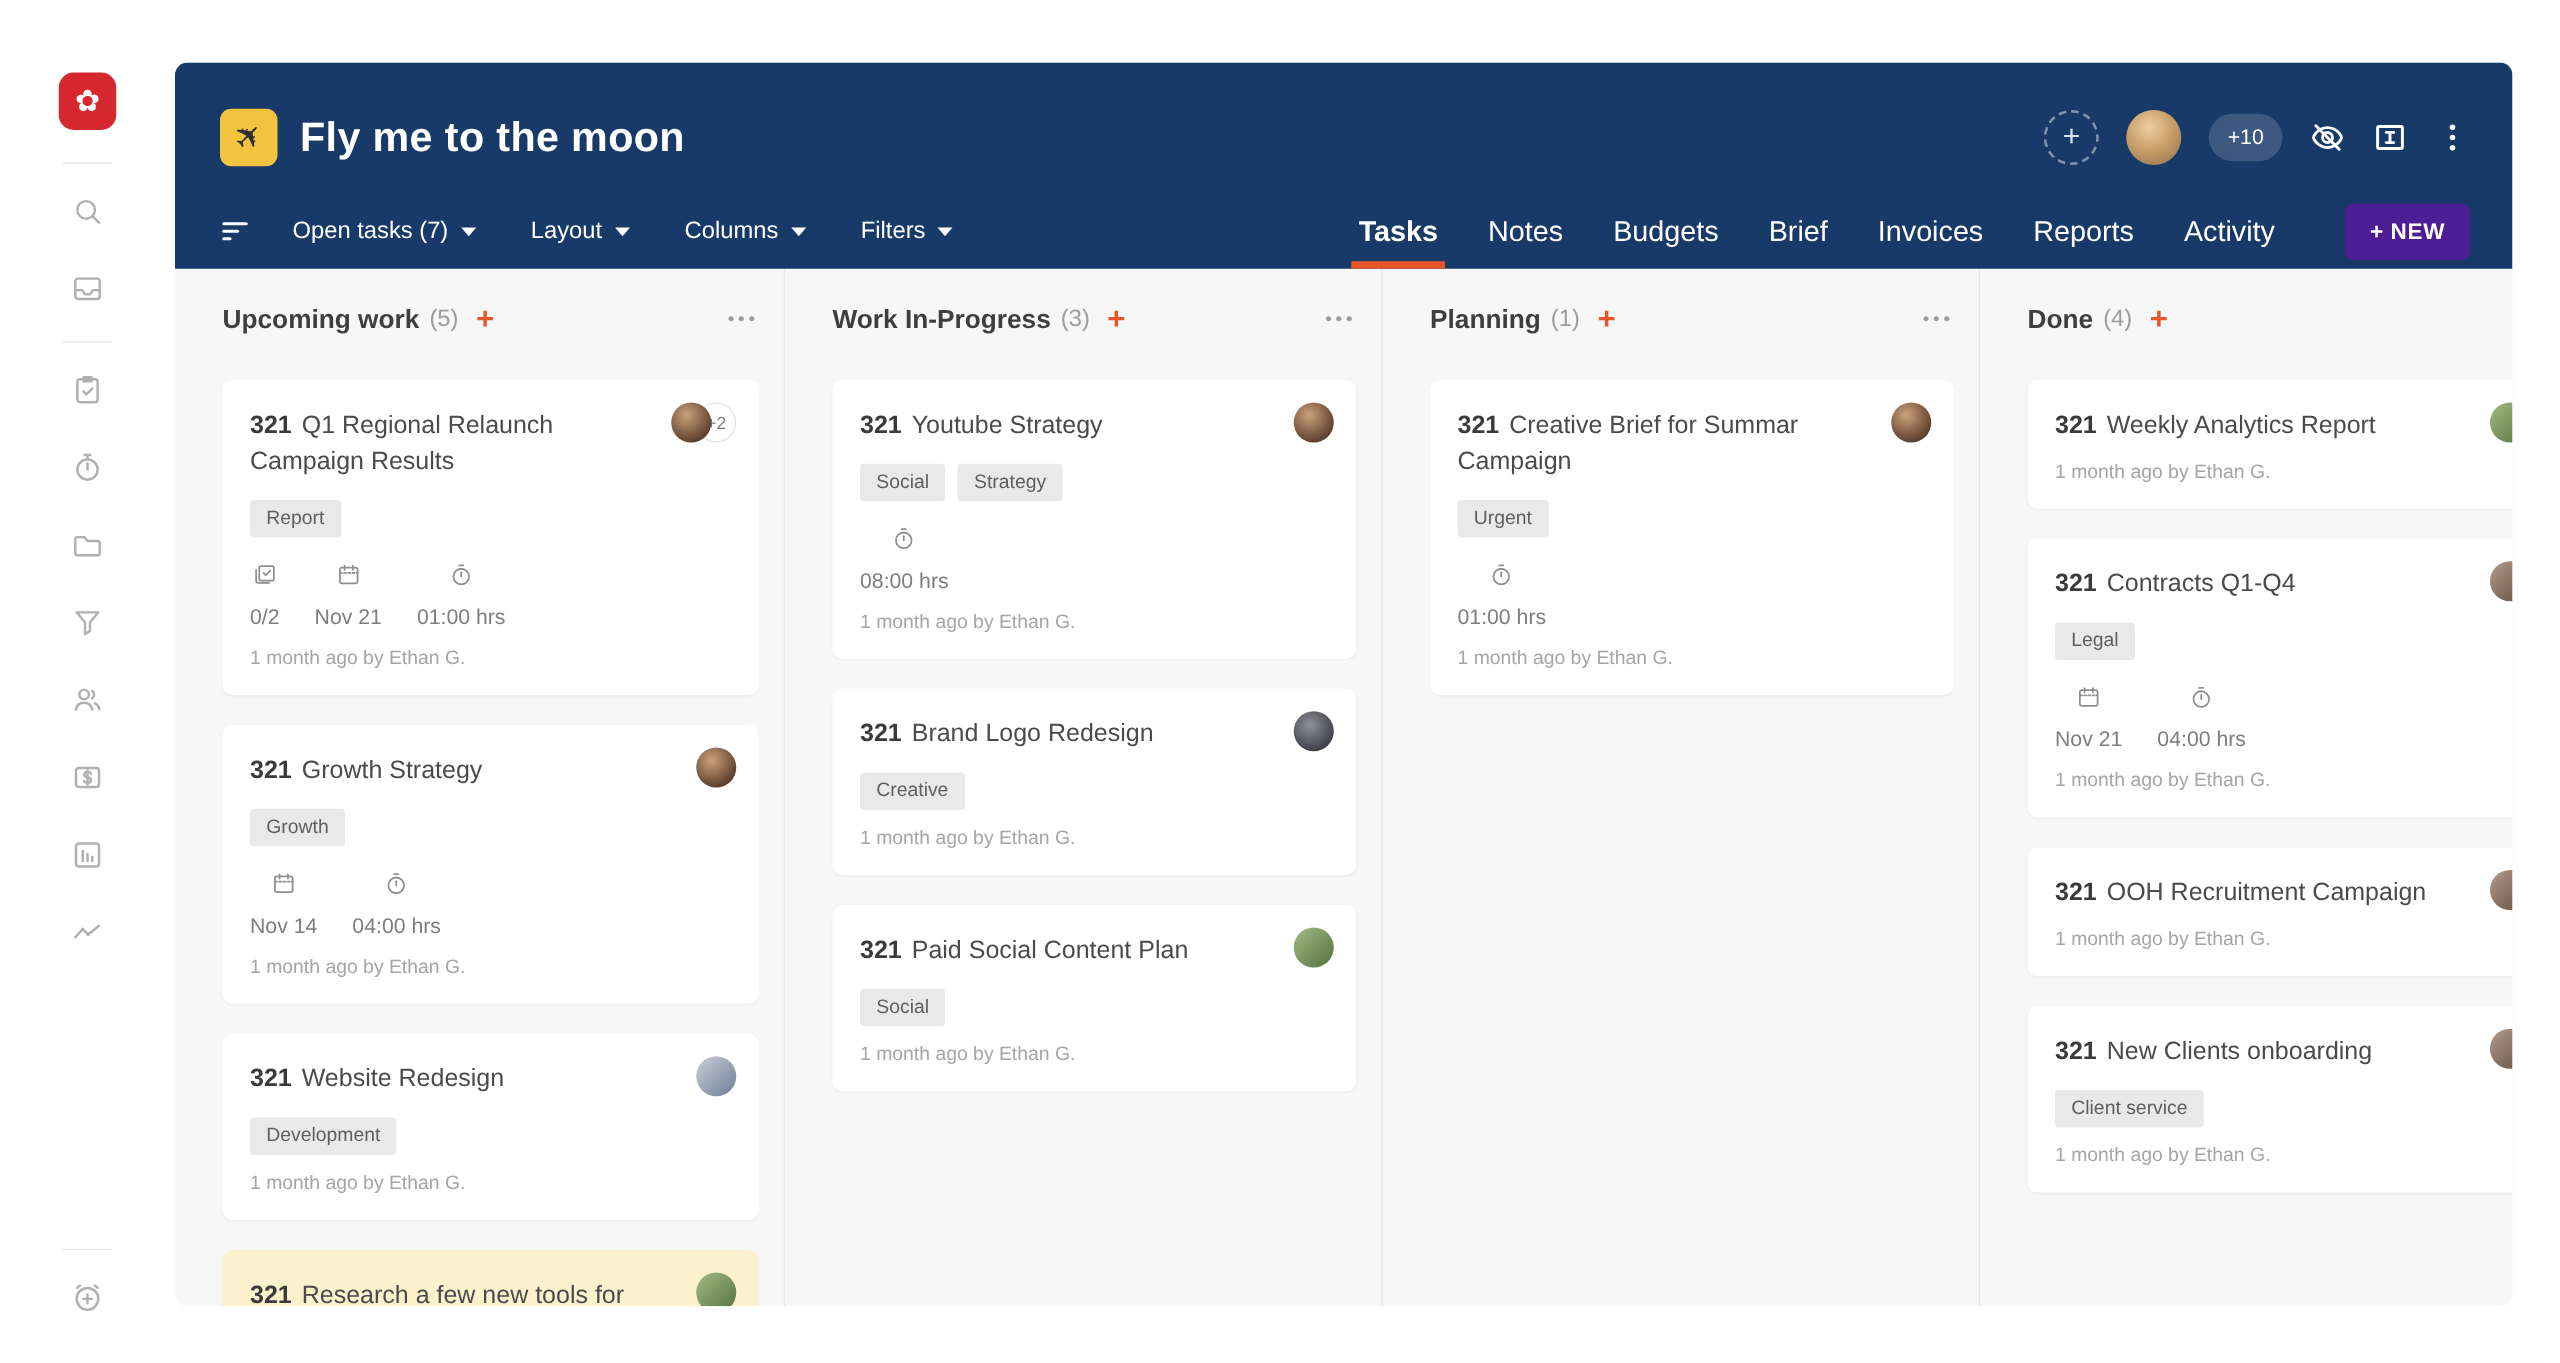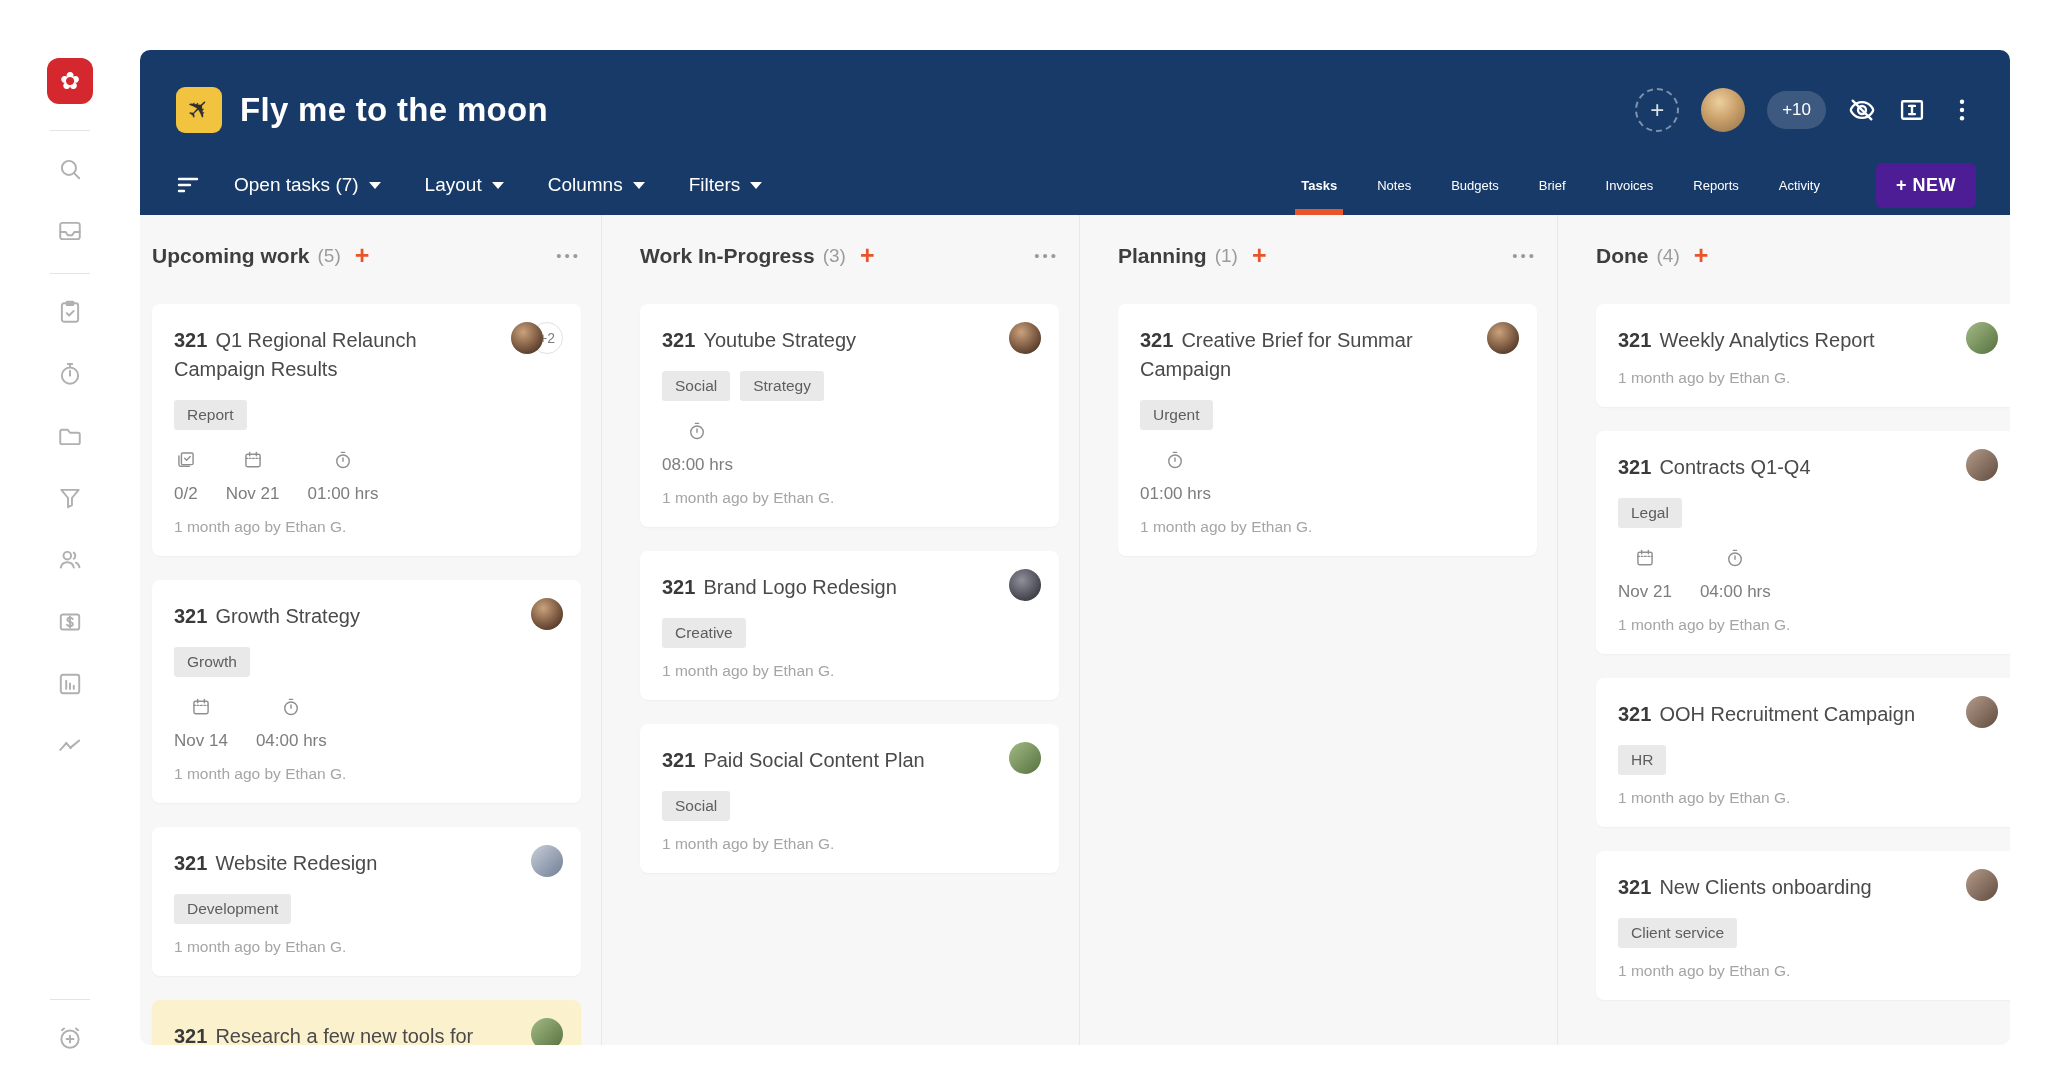--- a/index.html
+++ b/index.html
@@ -32,27 +32,27 @@
   .hicon { color:#fff; cursor:pointer; display:flex; align-items:center; }
   .hicon svg { width:28px; height:28px; stroke:#fff; fill:none; stroke-width:2; stroke-linecap:round; stroke-linejoin:round; }
 
   .row2 { height:60px; display:flex; align-items:center; padding:0 34px 0 36px; position:relative;gap:18px; }
   .flt-icon { display:flex; margin-right:16px; }
   .flt-icon svg { width:24px; height:24px; stroke:#fff; stroke-width:2.4; stroke-linecap:round; }
   .menus { display:flex; align-items:center; gap:44px; }
   .menu-btn { background:none; border:none; color:#fff; font-size:19px; font-weight:500; display:flex; align-items:center; gap:10px; cursor:pointer; font-family:inherit; }
   .caret { width:0; height:0; border-left:6px solid transparent; border-right:6px solid transparent; border-top:7px solid #fff; }
   .tabs { display:flex; align-items:stretch; gap:36px; margin-left:auto; height:60px; }
-  .tab { background:none; border:none; color:#fff; font-size:13px; font-weight:500; cursor:pointer; position:relative; font-family:inherit; padding:0 2px; }
+  .tab { background:none; border:none; color:#fff; font-size:23px; font-weight:500; cursor:pointer; position:relative; font-family:inherit; padding:0 2px; }
   .tab.active { font-weight:700; }
   .tab.active::after { content:""; position:absolute; left:-4px; right:-4px; bottom:0; height:6px; background:#e8552a; }
   .new-btn { margin-left:36px; background:#4c1d95; color:#fff; border:none; border-radius:6px; font-size:18px; font-weight:700; padding:12px 20px; letter-spacing:.5px; cursor:pointer; font-family:inherit; }
 
   
-  .board { flex:1; display:flex; overflow:hidden; background:#f7f7f8;justify-content:center; }
+  .board { flex:1; display:flex; overflow:hidden; background:#f7f7f8; }
   .column { flex:0 0 478px; width:478px; border-right:1px solid #e8e8e8; padding:28px 20px 20px 38px; }
   .column:first-child { flex:0 0 488px; width:488px; }
   .column:last-child { border-right:none; }
   .col-head { display:flex; align-items:center; margin-bottom:36px; }
   .col-name { font-size:21px; font-weight:700; color:#3e3e3e; }
   .col-count { font-size:19px; color:#9c9c9c; margin-left:8px; }
   .col-plus { font-size:25px; font-weight:600; color:#e8552a; margin-left:14px; cursor:pointer; line-height:1; }
   .col-dots { margin-left:auto; color:#9b9b9b; font-size:15px; letter-spacing:3px; cursor:pointer; }
   .cards { display:flex; flex-direction:column; gap:24px; }
 
@@ -474,23 +474,20 @@
                   <span>04:00 hrs</span>
                 </span>
               </div>
               <div class="card-footer">1 month ago by Ethan G.</div>
             </article>
             <article class="card">
               <div class="card-title"><span class="card-number">321</span>OOH Recruitment Campaign</div>
               <div class="card-av-wrap">
                 <div class="avatar card-avatar av-person-brown"></div>
               </div>
-              <div class="card-tags">
-                <span class="tag">HR</span>
-              </div>
               <div class="card-footer">1 month ago by Ethan G.</div>
             </article>
             <article class="card">
               <div class="card-title"><span class="card-number">321</span>New Clients onboarding</div>
               <div class="card-av-wrap">
                 <div class="avatar card-avatar av-person-brown"></div>
               </div>
               <div class="card-tags">
                 <span class="tag">Client service</span>
               </div>

